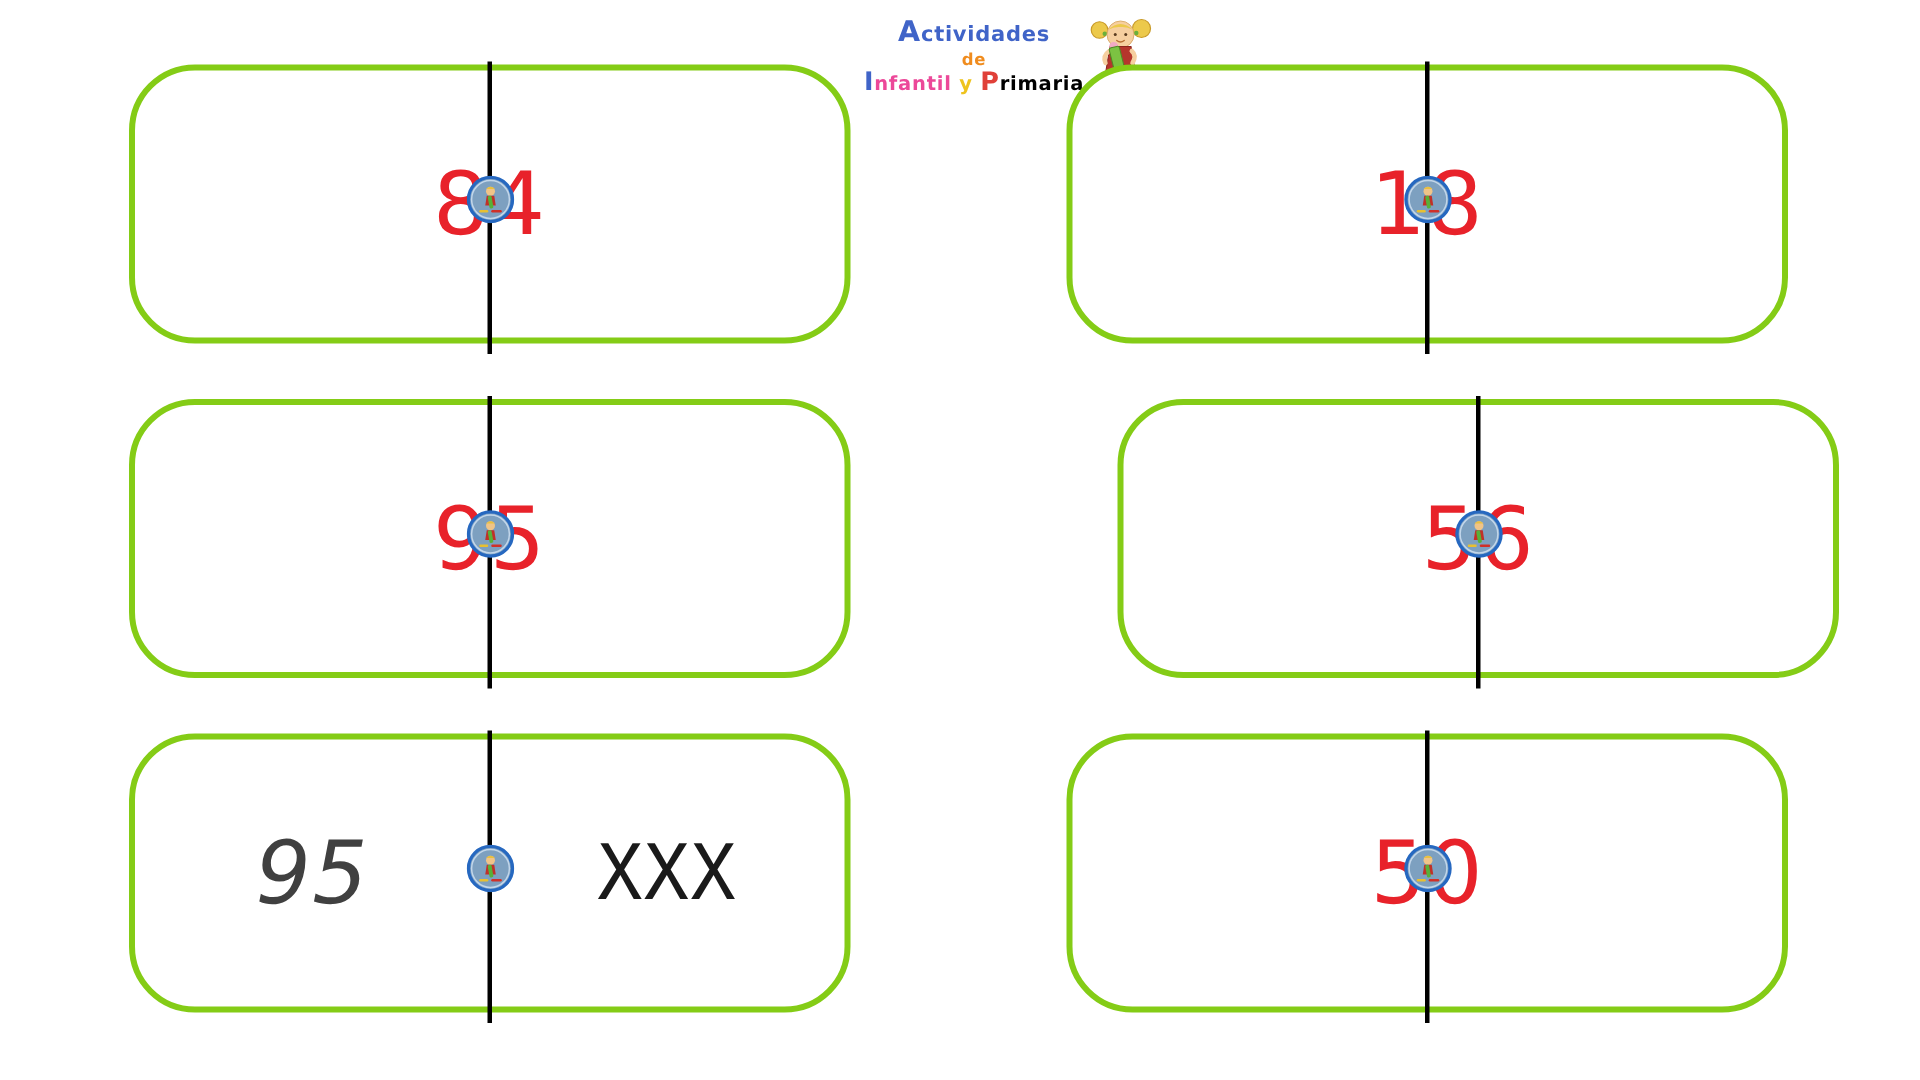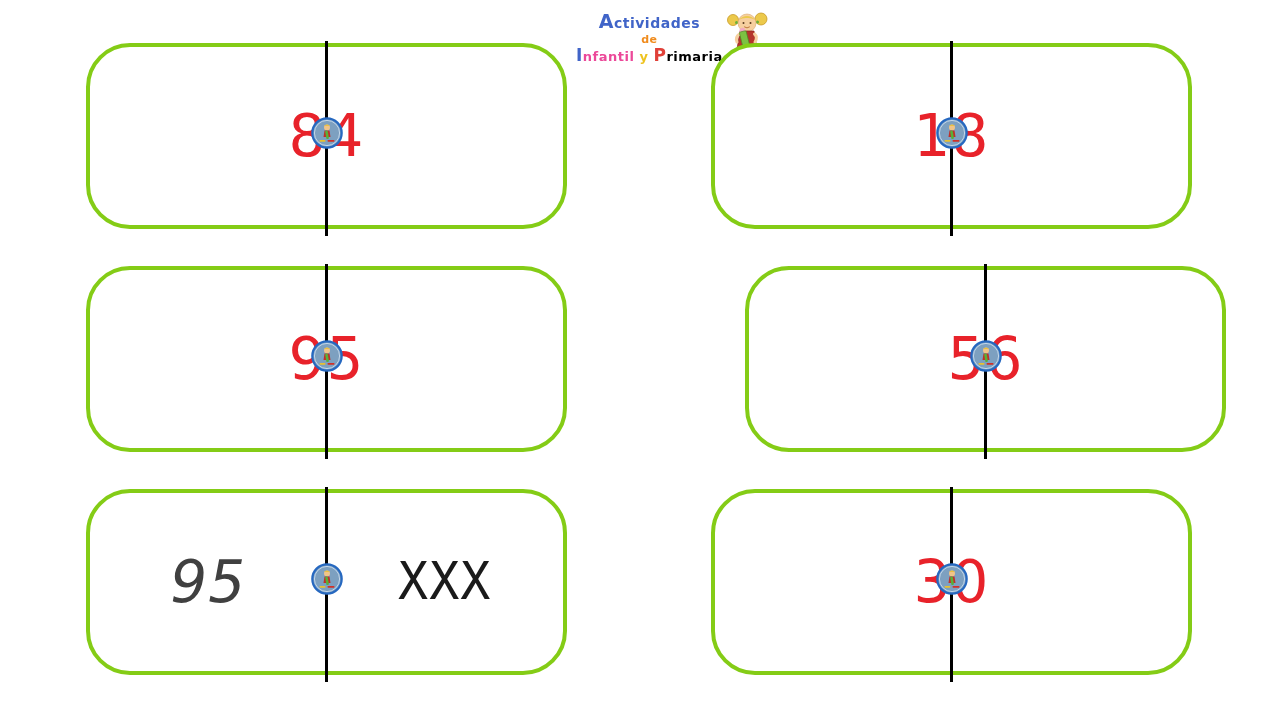--- a/index.html
+++ b/index.html
@@ -199,21 +199,21 @@
       <path d="M13 9 Q16 6 19 9 Z" fill="#e8c040"></path>
       <path d="M13.5 13.5 L18.5 13.5 L19.5 20 L12.5 20 Z" fill="#c03028"></path>
       <rect x="14.6" y="13.5" width="2.6" height="8.5" rx="1" fill="#58b038" transform="rotate(-10 16 17)"></rect>
       <rect x="8.5" y="23" width="6" height="1.7" rx="0.8" fill="#e8c030"></rect>
       <rect x="16.5" y="23" width="7" height="1.7" rx="0.8" fill="#d03028"></rect>
     </svg>
   </div>
 
   <div class="card" style="left:711px; top:489px">
     <div class="card-half">
-      <span class="num" style="color: rgb(232, 34, 42);">30</span>
+      <span class="num" style="color: rgb(232, 34, 42);">50</span>
     </div>
     <div class="card-divider"></div>
     <svg class="card-badge" viewBox="0 0 32 32">
       <circle cx="16" cy="16" r="14.7" fill="#7da0c0" stroke="#2668c0" stroke-width="2.2"></circle>
       <circle cx="16" cy="16" r="12.6" fill="none" stroke="#c2d6ea" stroke-width="1"></circle>
       <circle cx="16" cy="10.5" r="3" fill="#f0c488"></circle>
       <path d="M13 9 Q16 6 19 9 Z" fill="#e8c040"></path>
       <path d="M13.5 13.5 L18.5 13.5 L19.5 20 L12.5 20 Z" fill="#c03028"></path>
       <rect x="14.6" y="13.5" width="2.6" height="8.5" rx="1" fill="#58b038" transform="rotate(-10 16 17)"></rect>
       <rect x="8.5" y="23" width="6" height="1.7" rx="0.8" fill="#e8c030"></rect>

